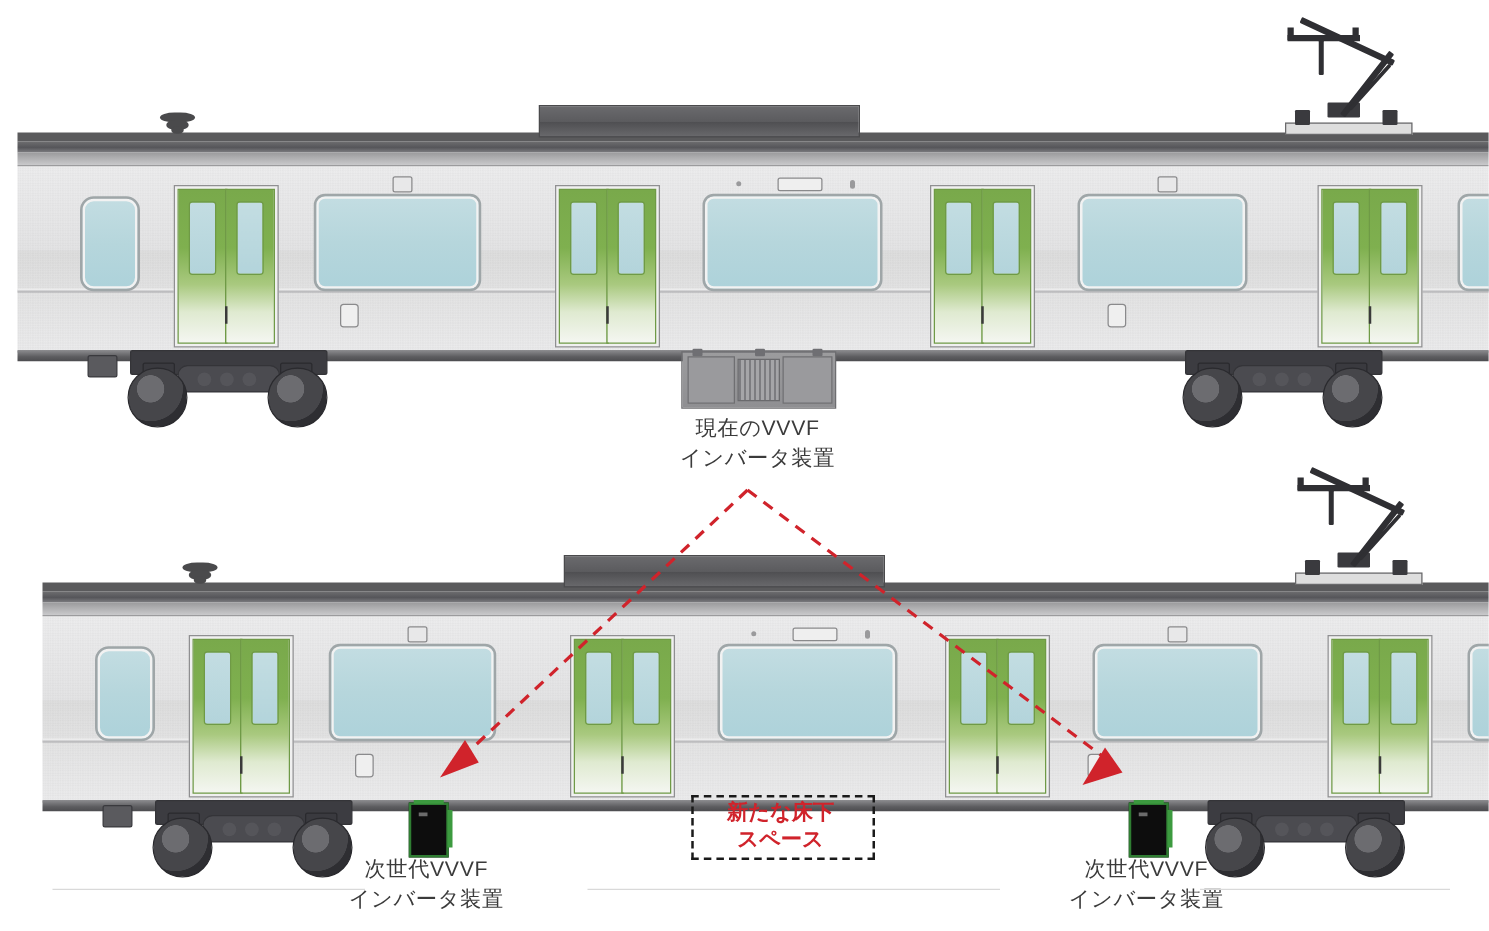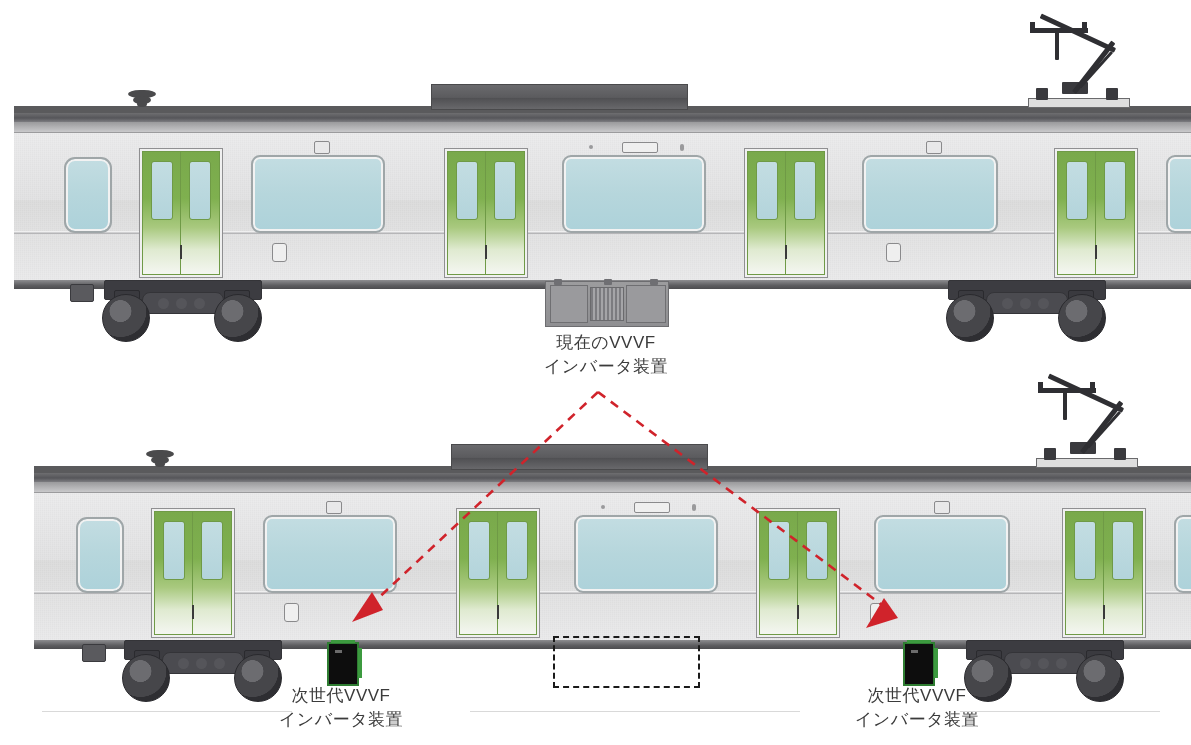--- a/index.html
+++ b/index.html
@@ -367,20 +367,24 @@
     <div class="tab" style="left:2px;right:2px;top:-4px;height:3px;"></div>
     <div class="tab" style="right:-5px;top:4px;width:4px;height:30px;"></div>
     <div class="led"></div>
   </div>
   <div class="lbl" style="left:797px;top:684px;width:240px;font-size:17px;">
     <div>次世代VVVF</div>
     <div>インバータ装置</div>
   </div>
 
   <div class="dashbox" style="left:553px;top:636px;width:143px;height:48px;"></div>
+  <div class="lbl-red" style="left:553px;top:639px;width:143px;font-size:17px;">
+    <div>新たな床下</div>
+    <div>スペース</div>
+  </div>
 
   <div class="hrule" style="left:42px;top:711px;width:250px;"></div>
   <div class="hrule" style="left:470px;top:711px;width:330px;"></div>
   <div class="hrule" style="left:960px;top:711px;width:200px;"></div>
 
   <svg class="arrows" viewBox="0 0 1191 745">
     <g stroke="#d0232b" stroke-width="2.6" fill="none" stroke-dasharray="9 7" stroke-linecap="butt">
       <line x1="598" y1="392" x2="372" y2="604"></line>
       <line x1="598" y1="392" x2="886" y2="608"></line>
     </g>

